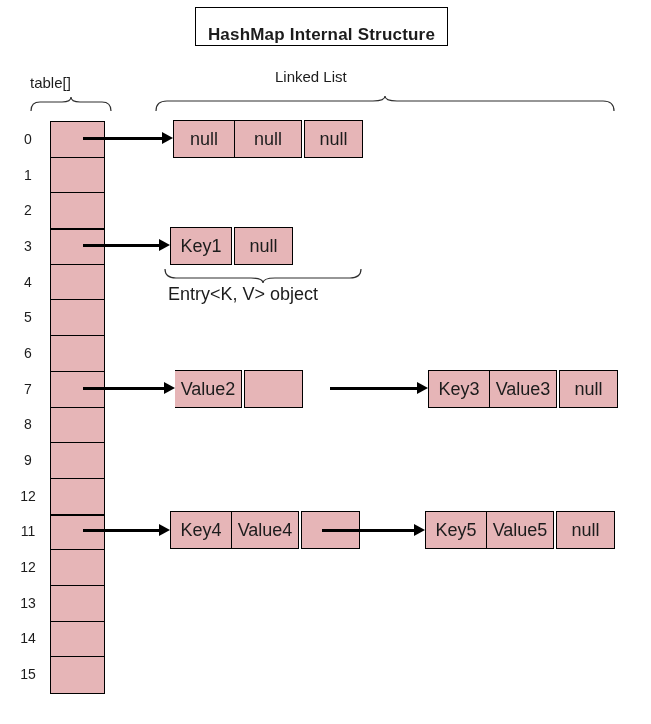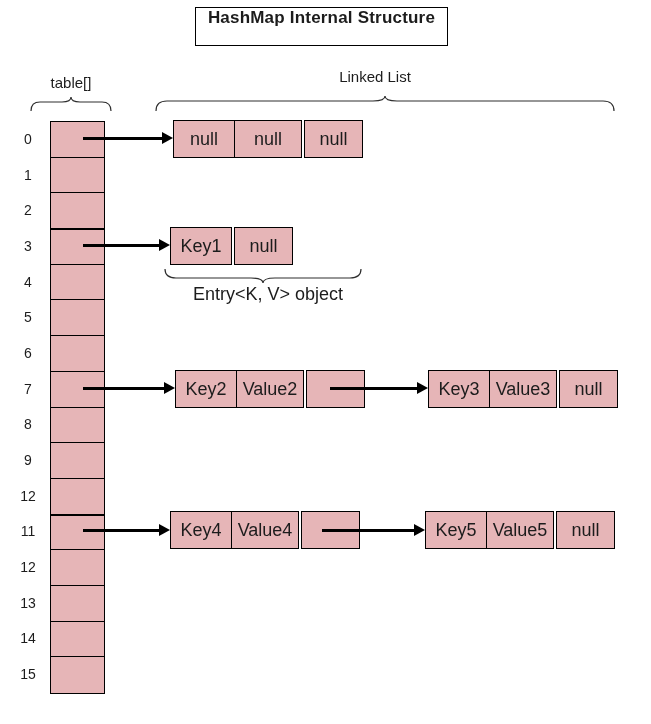--- a/index.html
+++ b/index.html
@@ -7,25 +7,25 @@
     --border:#000000;
     --ink:#1c1c1c;
   }
   *{margin:0;padding:0;box-sizing:border-box}
   html,body{width:651px;height:724px;background:#ffffff;overflow:hidden;
     font-family:"Liberation Sans", sans-serif;color:var(--ink)}
   .canvas{position:relative;width:651px;height:724px;background:#fff}
 
   
   .title-box{position:absolute;left:195px;top:7px;width:253px;height:39px;
-    border:1px solid var(--border);display:flex;align-items:flex-start;justify-content:center}
+    border:1px solid var(--border);display:flex;align-items:flex-end;justify-content:center}
   .title-box span{font-weight:bold;font-size:17px;letter-spacing:.2px}
 
   
-  .lbl{position:absolute;font-size:15px;text-align:center;white-space:nowrap}
+  .lbl{position:absolute;font-size:15px;white-space:nowrap}
   .table-lbl{left:30px;top:74px;width:82px}
   .ll-lbl{left:275px;top:68px;width:200px}
   .entry-lbl{left:168px;top:284px;width:200px;font-size:18px}
 
   .brace{position:absolute;overflow:visible}
   .brace path{fill:none;stroke:#2e2e2e;stroke-width:1.2px}
 
   
   .bucket-col{position:absolute;left:50px;top:121px;width:55px;
     border:1px solid var(--border);background:var(--pink)}
@@ -115,21 +115,20 @@
     <div class="ncell c3">null</div>
   </div>
 
   <div class="node" style="left:170px;top:227px">
     <div class="ncell c1">Key1</div>
     <div class="ncell c3">null</div>
   </div>
   <div class="lbl entry-lbl">Entry&lt;K, V&gt; object</div>
 
   <div class="node" style="left:175px;top:370px">
-    <div class="ncell c1">Key2</div>
     <div class="ncell c2">Value2</div>
     <div class="ncell c3"></div>
   </div>
   <div class="node" style="left:428px;top:370px">
     <div class="ncell c1">Key3</div>
     <div class="ncell c2">Value3</div>
     <div class="ncell c3">null</div>
   </div>
 
   <div class="node" style="left:170px;top:511px">

